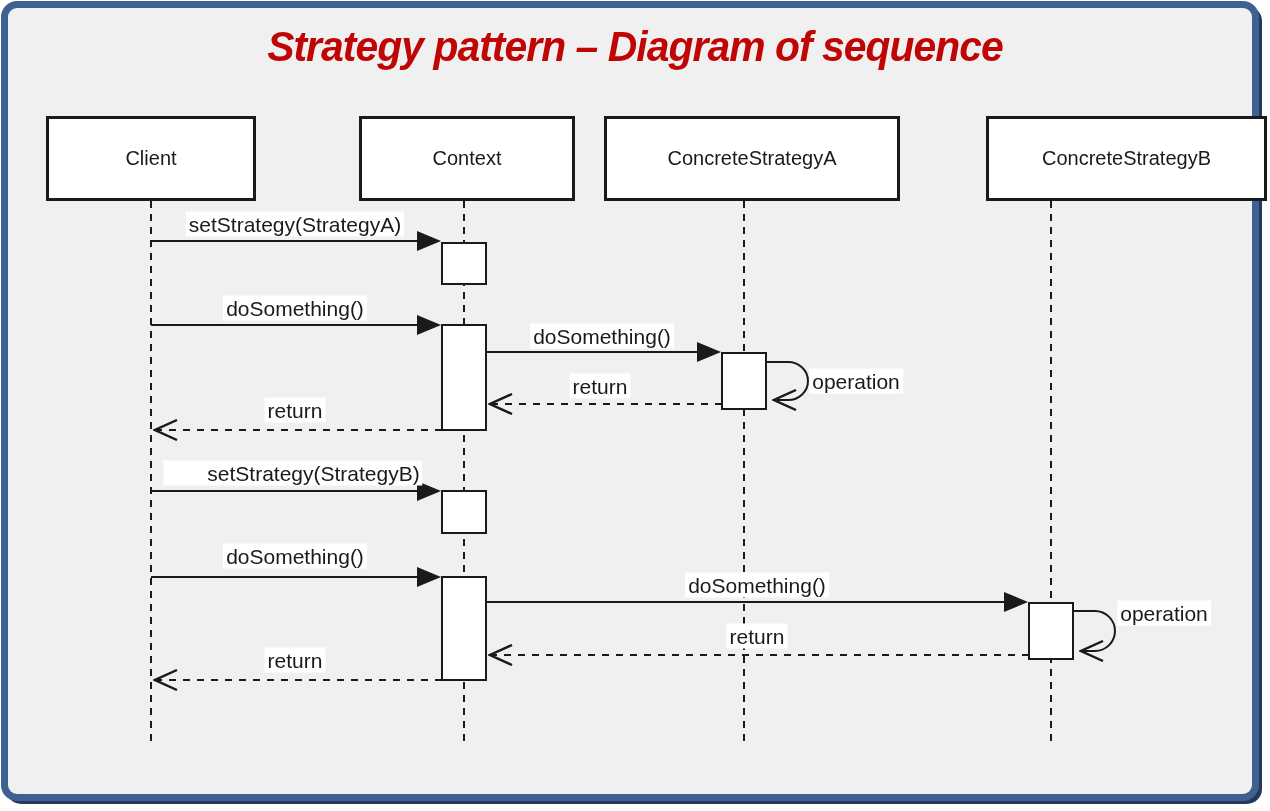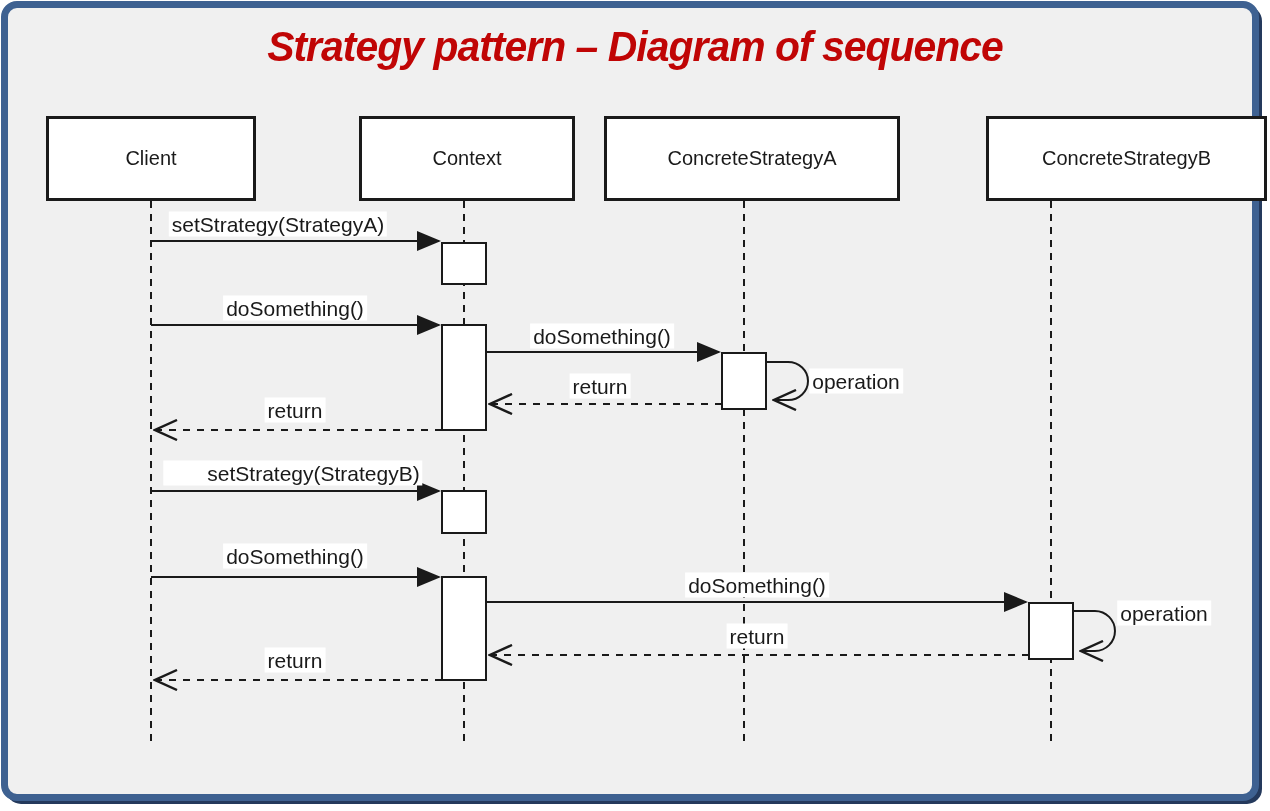--- a/index.html
+++ b/index.html
@@ -101,21 +101,21 @@
 <div class="participant" style="left:359px; width:216px;">
   <span>Context</span>
 </div>
 <div class="participant" style="left:604px; width:296px;">
   <span>ConcreteStrategyA</span>
 </div>
 <div class="participant" style="left:944px; width:281px;margin-left:42px;">
   <span>ConcreteStrategyB</span>
 </div>
 
-<div class="msg-label" style="left:278px;  top:224px;text-align:center;">setStrategy(StrategyA)</div>
+<div class="msg-label" style="left:295px;  top:224px;text-align:center;">setStrategy(StrategyA)</div>
 <div class="msg-label" style="left:295px;  top:308px;">doSomething()</div>
 <div class="msg-label" style="left:602px;  top:336px;">doSomething()</div>
 <div class="msg-label" style="left:856px;  top:381px;">operation</div>
 <div class="msg-label" style="left:600px;  top:386px;">return</div>
 <div class="msg-label" style="left:295px;  top:410px;">return</div>
 <div class="msg-label" style="left:293px;  top:473px;padding-left:44px;">setStrategy(StrategyB)</div>
 <div class="msg-label" style="left:295px;  top:556px;">doSomething()</div>
 <div class="msg-label" style="left:757px;  top:585px;">doSomething()</div>
 <div class="msg-label" style="left:1164px; top:613px;">operation</div>
 <div class="msg-label" style="left:757px;  top:636px;">return</div>

